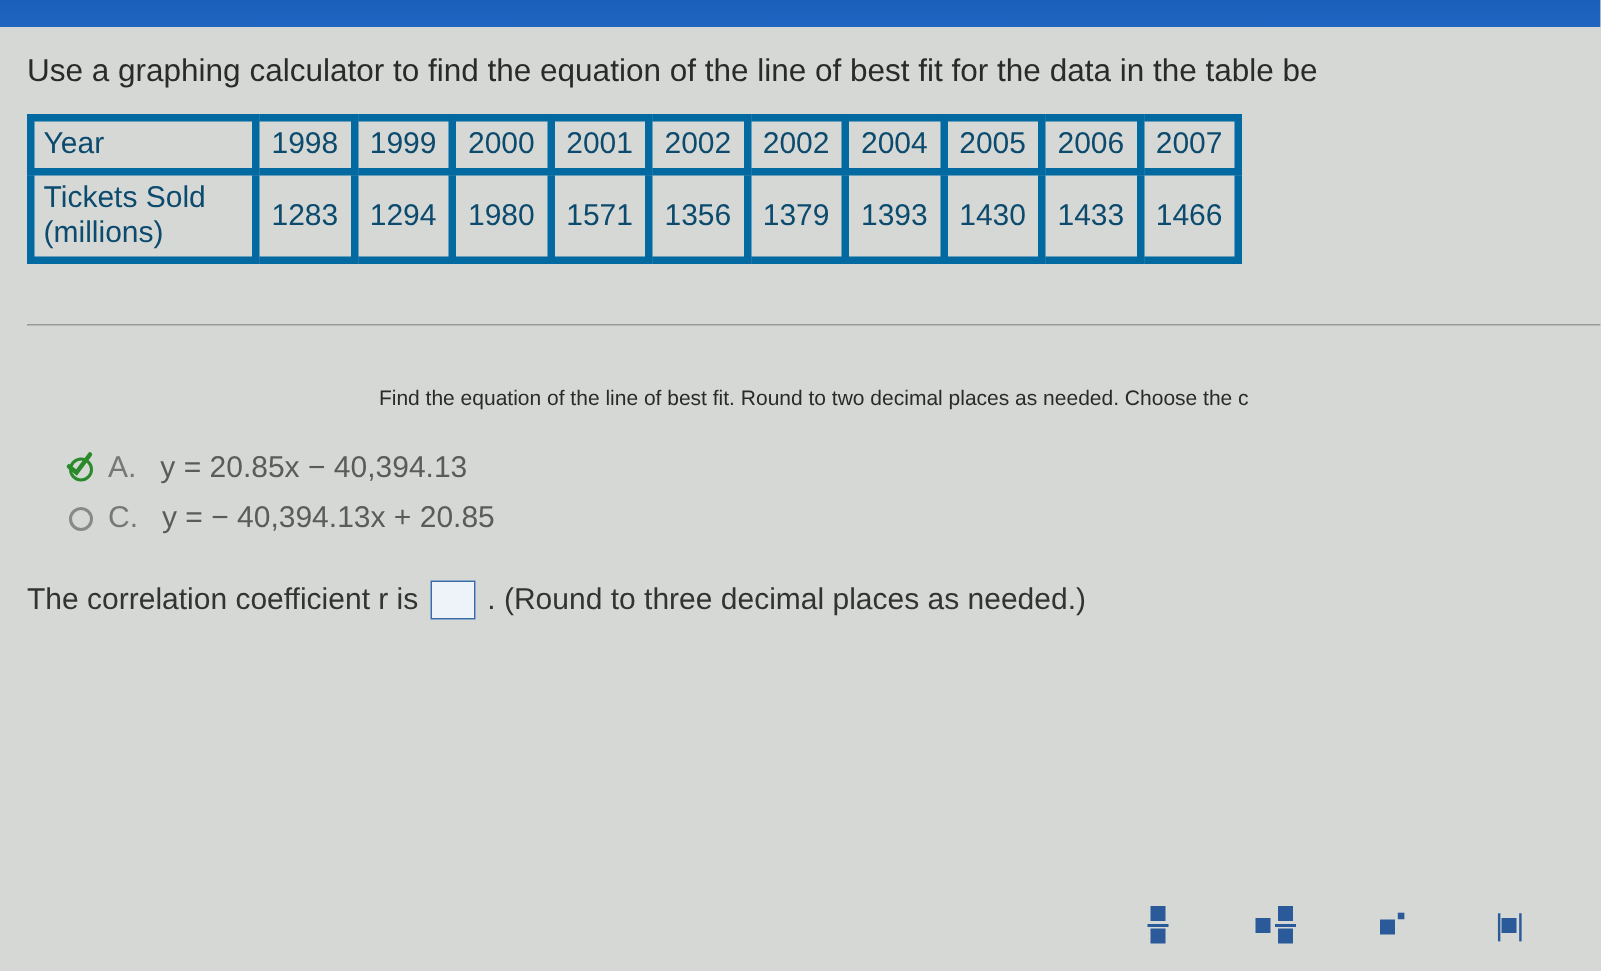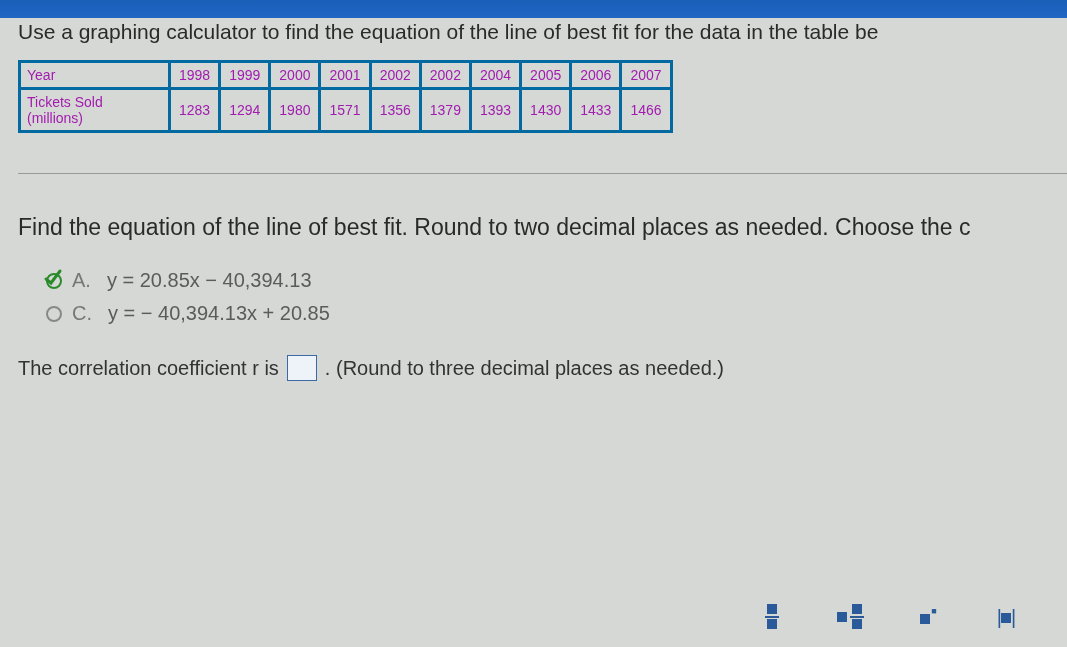--- a/index.html
+++ b/index.html
@@ -9,55 +9,56 @@
       width: 1067px;
       height: 647px;
       overflow: hidden;
       position: relative;
     }
     .top-bar {
       height: 18px;
       background: linear-gradient(to bottom, #1a5fb8, #2066c2);
     }
     .content {
-      padding: 2px 0 0 18px;
+      padding: 18px 0 0 18px;
     }
     .question-text {
       font-size: 21px;
       color: #2a2a2a;
       margin-bottom: 16px;
     }
     table.data-table {
       border-collapse: collapse;
       margin-bottom: 40px;
     }
     table.data-table td, table.data-table th {
-      border: 3px solid #0369a1;
+      border: 5px solid #0369a1;
       padding: 4px 8px;
-      font-size: 14px;
-      color: #a21caf;
+      font-size: 20px;
+      color: #0c4a6e;
       text-align: center;
       vertical-align: middle;
     }
     table.data-table th {
       font-weight: normal;
       text-align: left;
       padding: 4px 12px 4px 6px;
     }
     .row-label { width: 150px; }
     hr.separator {
       border: none;
       border-top: 1px solid #999;
       margin: 10px 0 40px 0;
       width: 100%;
     }
     .sub-question {
-      font-size: 23px;
+      font-size: 14px;
       color: #2a2a2a;
       margin-bottom: 28px;
+      text-align: center;
     }
     .options {
       margin-left: 28px;
       margin-bottom: 30px;
     }
     .option {
       display: flex;
       align-items: center;
       gap: 10px;
       margin-bottom: 10px;

